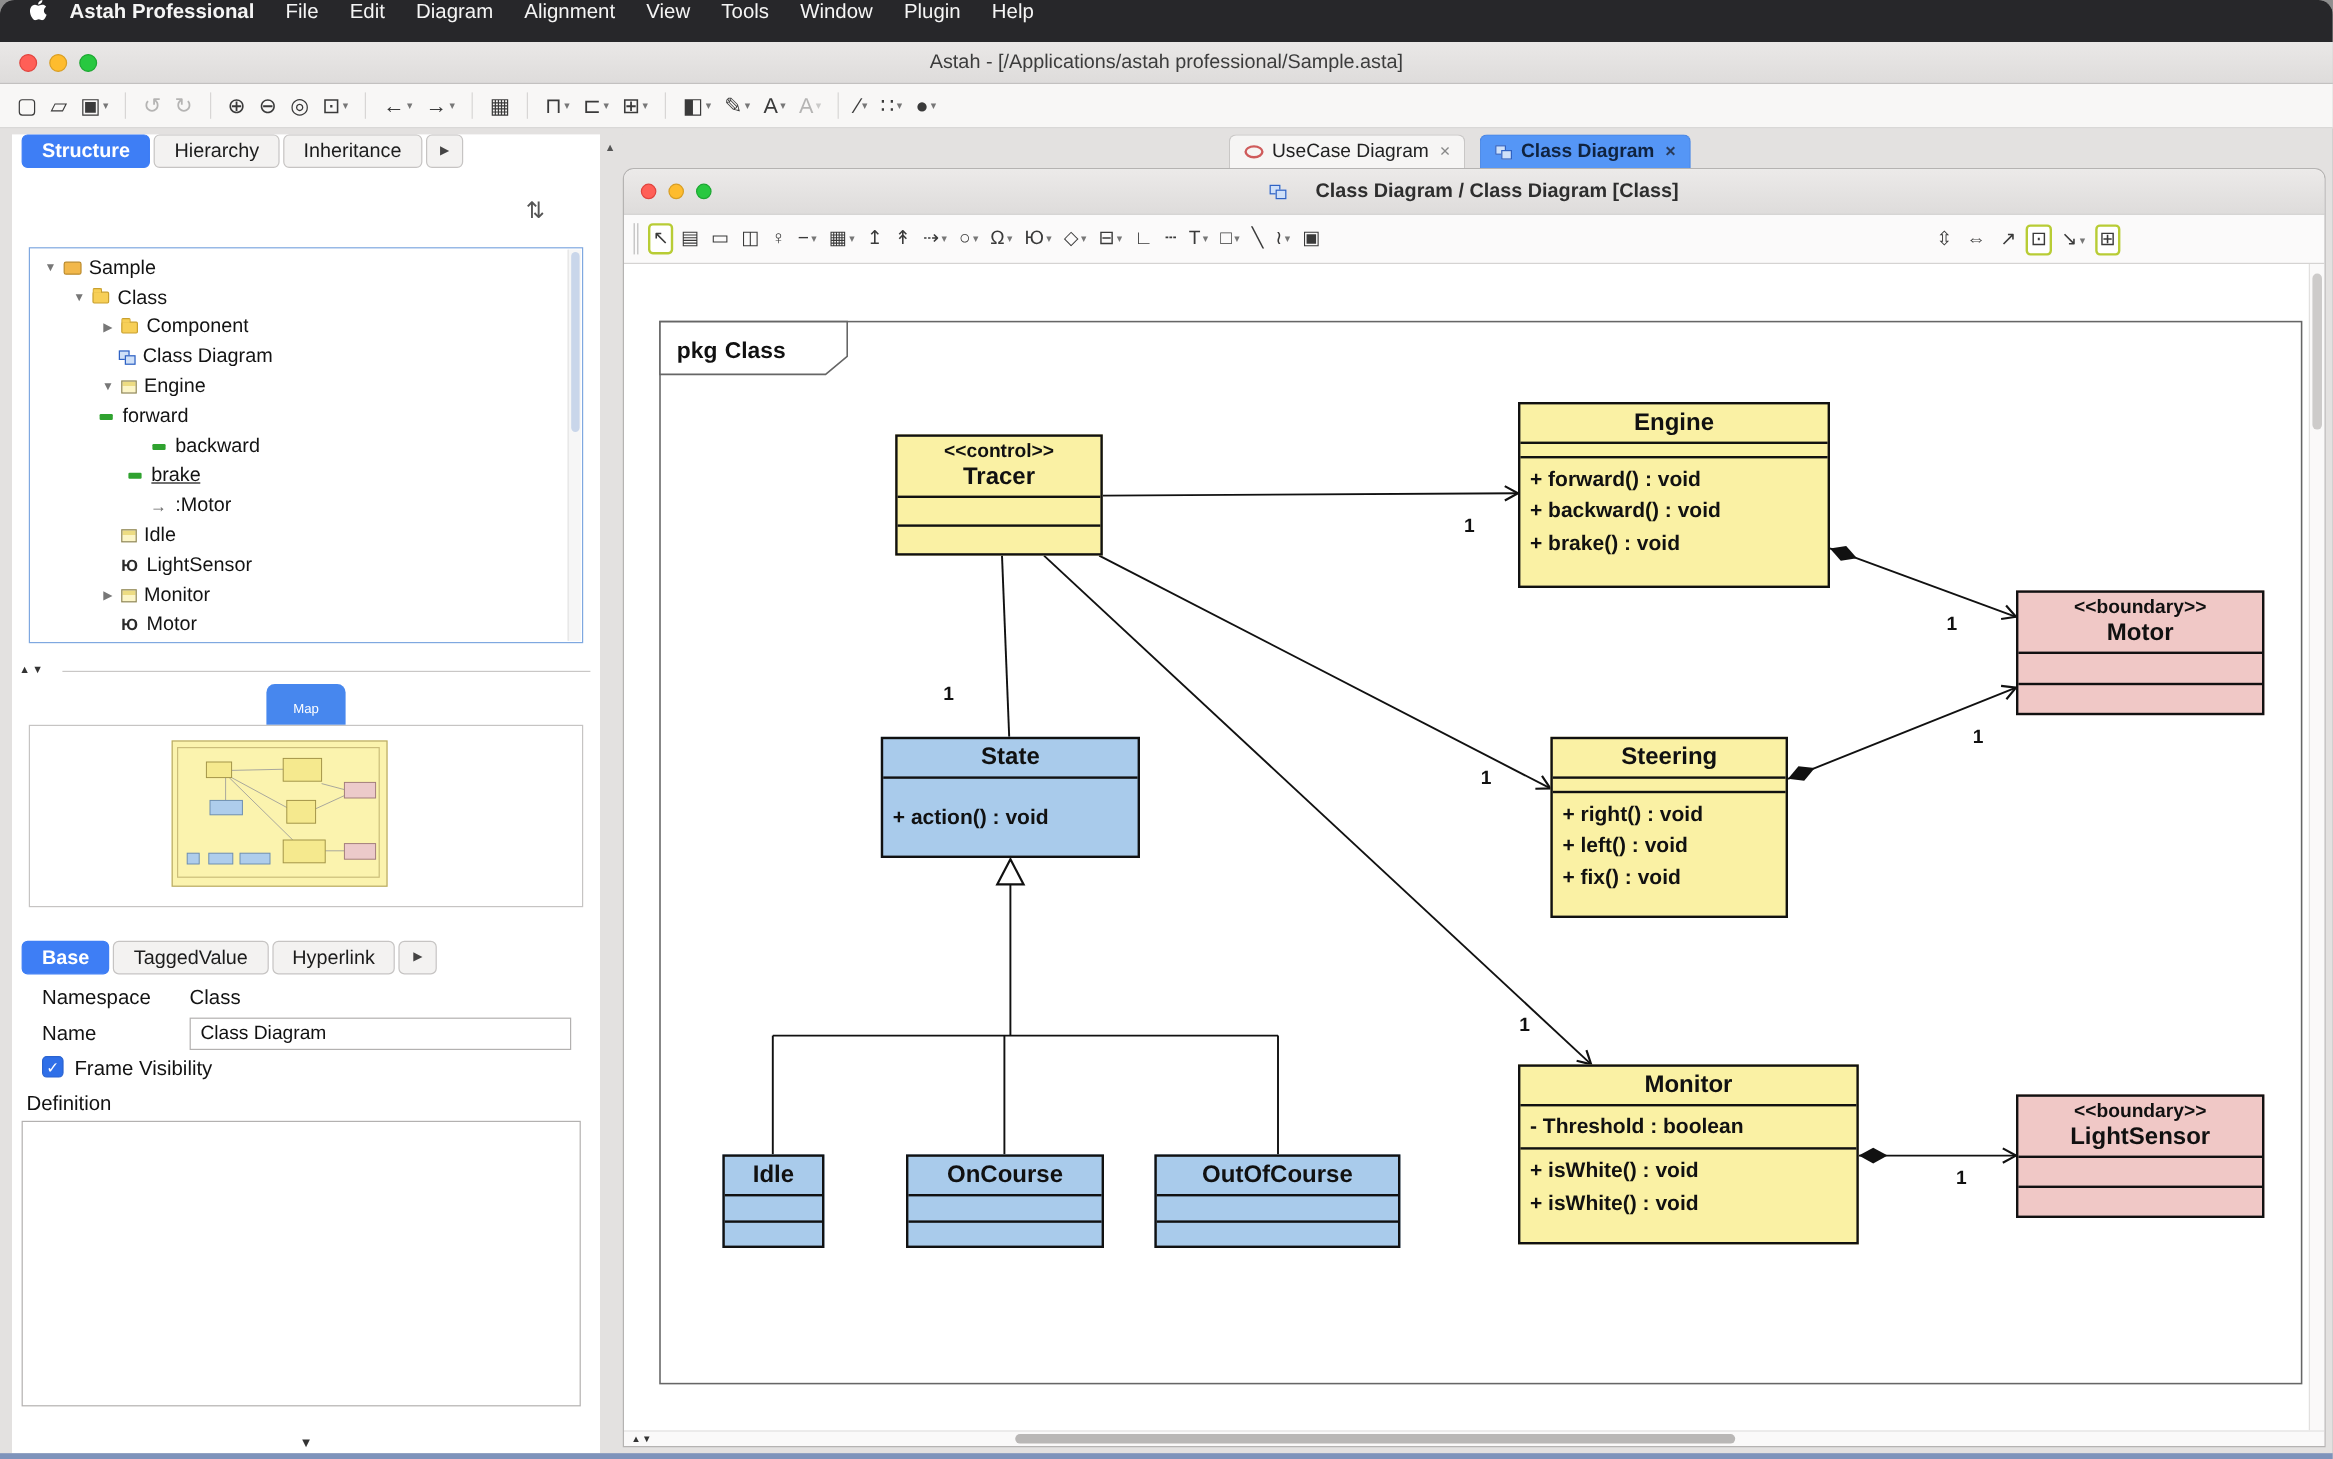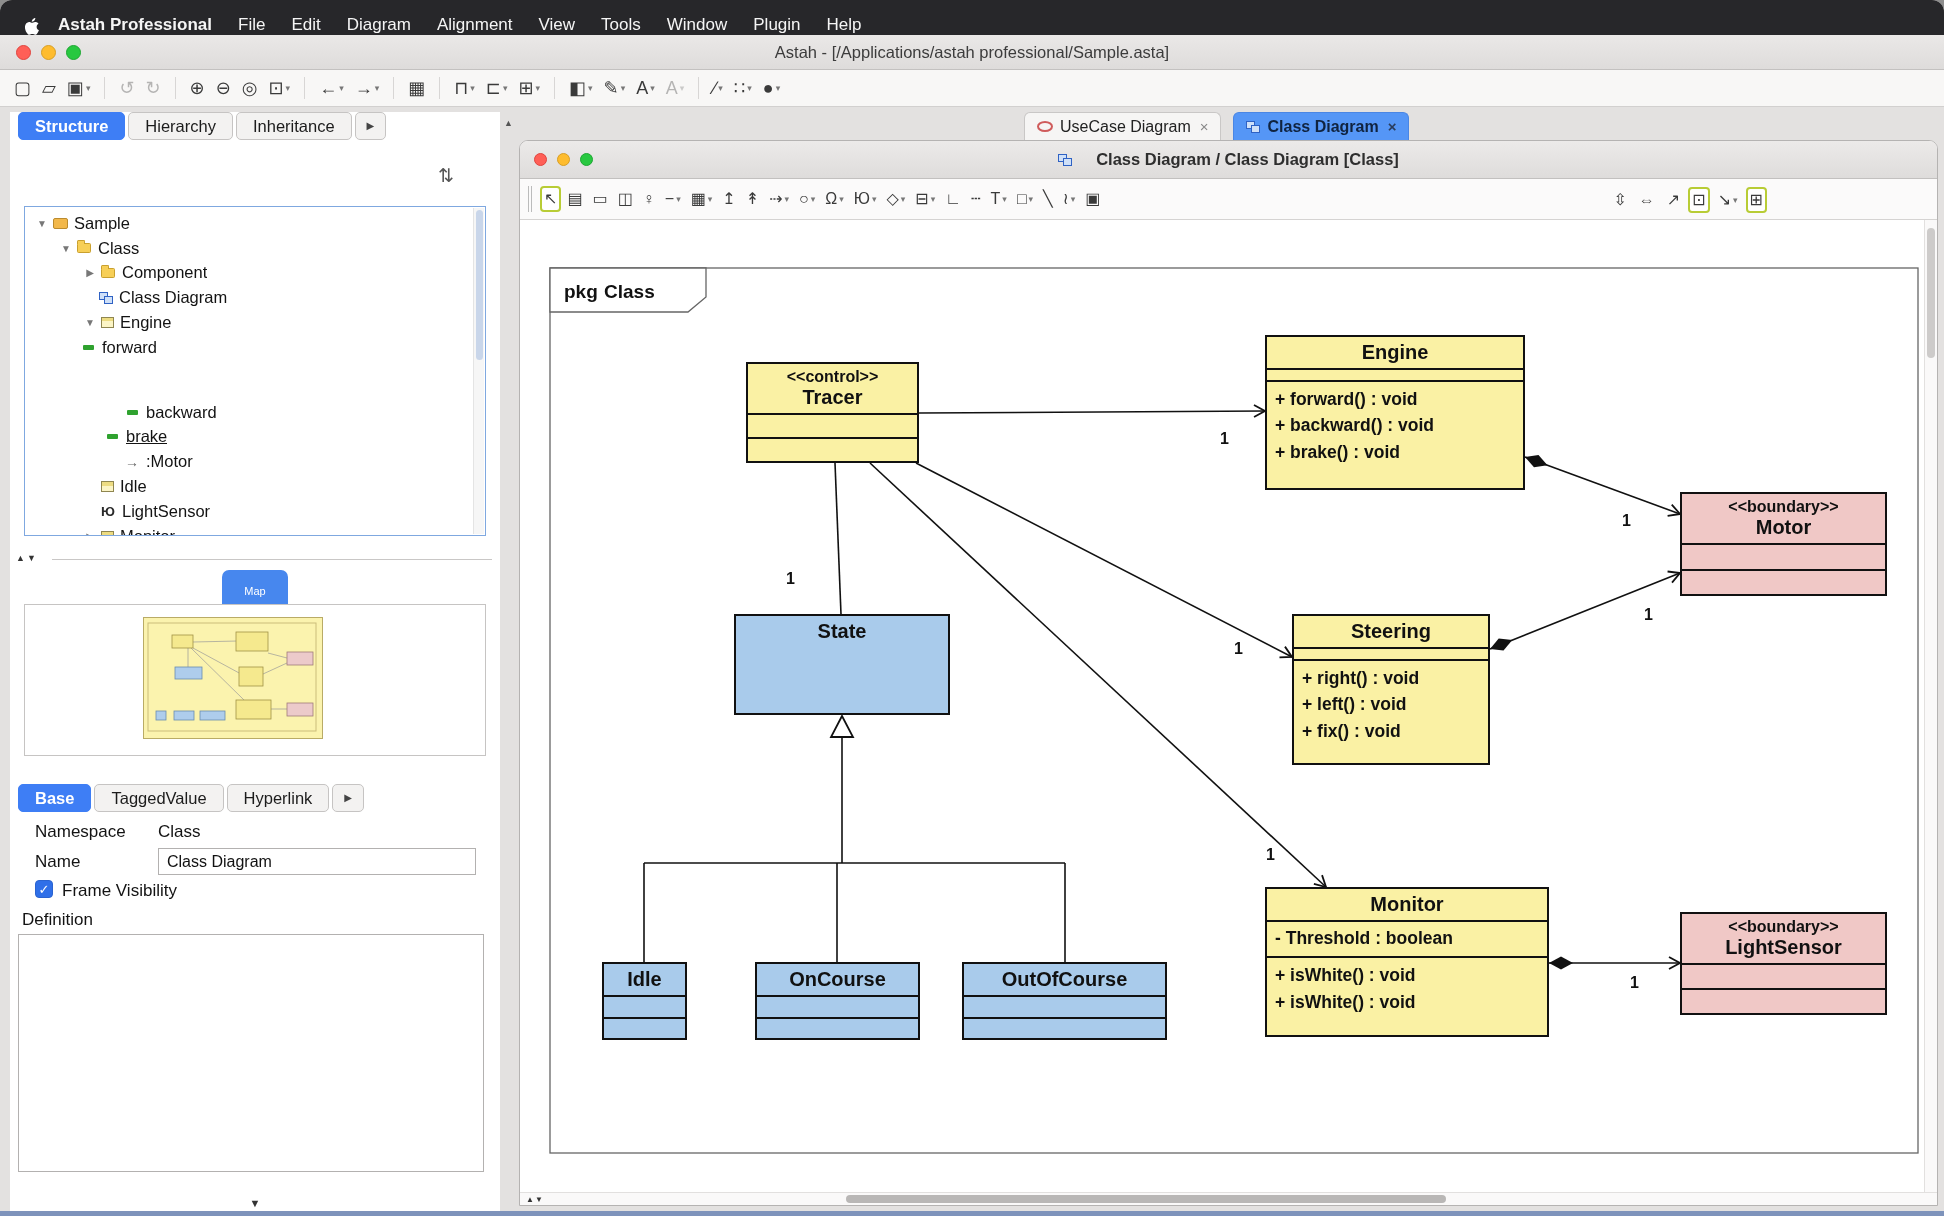--- a/index.html
+++ b/index.html
@@ -3,21 +3,21 @@
 <meta charset="utf-8">
 <style>
   html,body{margin:0;padding:0;width:1944px;height:1216px;overflow:hidden;background:#8e8e8e;
     font-family:"Liberation Sans",sans-serif;-webkit-font-smoothing:antialiased;}
   *{box-sizing:border-box}
   button{font-family:inherit;cursor:default}
 
   #window{position:absolute;inset:0;background:#e3e1e0;border-radius:12px 12px 0 0;overflow:hidden}
 
   
-  #menubar{position:absolute;left:0;top:0;right:0;height:35px;background:#27272a;display:flex;align-items:flex-end;padding-left:24px;color:#f5f5f5}
+  #menubar{position:absolute;left:0;top:0;right:0;height:35px;background:#27272a;display:flex;align-items:flex-start;padding-left:24px;color:#f5f5f5}
   #apple-logo{display:flex;margin-right:6px}
   .menu-item{padding:0 13px;font-size:17px;white-space:nowrap}
   .menu-item.app-name{font-weight:bold}
 
   
   #titlebar{position:absolute;top:35px;left:0;right:0;height:35px;background:linear-gradient(#eae8e7,#dedcdb);border-bottom:1px solid #c3c1c0;display:flex;align-items:center}
   .tl{width:15px;height:15px;border-radius:50%;margin-left:10px;flex:0 0 auto}
   .tl.red{background:#ff5f57;border:1px solid #e0443e;margin-left:16px}
   .tl.yellow{background:#febc2e;border:1px solid #d89e24}
   .tl.green{background:#28c840;border:1px solid #1da732}
@@ -289,21 +289,21 @@
             <div class="trow" style="padding-left: 56px;">
               <span class="texp">▼</span>
               <span class="ticon class"></span>
               <span class="tlabel">Engine</span>
             </div>
             <div class="trow" style="padding-left: 36px;">
               <span class="texp"></span>
               <span class="ticon operation"></span>
               <span class="tlabel">forward</span>
             </div>
-            <div class="trow" style="padding-left: 80px; margin-top: 40px;">
+            <div class="trow" style="padding-left: 80px;">
               <span class="texp"></span>
               <span class="ticon operation"></span>
               <span class="tlabel">backward</span>
             </div>
             <div class="trow" style="padding-left: 60px; text-decoration: underline;">
               <span class="texp"></span>
               <span class="ticon operation"></span>
               <span class="tlabel">brake</span>
             </div>
             <div class="trow" style="padding-left: 80px;">
@@ -581,20 +581,23 @@
               <div class="cname">Motor</div>
             </div>
             <div class="ccomp"></div>
             <div class="ccomp"></div>
           </div>
 
           <div class="cls c-blue" style="left:214px;top:394px;width:216px;height:101px">
             <div class="chead">
               <div class="cname">State</div>
             </div>
+            <div class="ccomp single">
+              <div class="cline">+ action() : void</div>
+            </div>
           </div>
 
           <div class="cls c-yellow" style="left:772px;top:394px;width:198px;height:151px">
             <div class="chead">
               <div class="cname">Steering</div>
             </div>
             <div class="ccomp thin"></div>
             <div class="ccomp ops">
               <div class="cline">+ right() : void</div>
               <div class="cline">+ left() : void</div>

